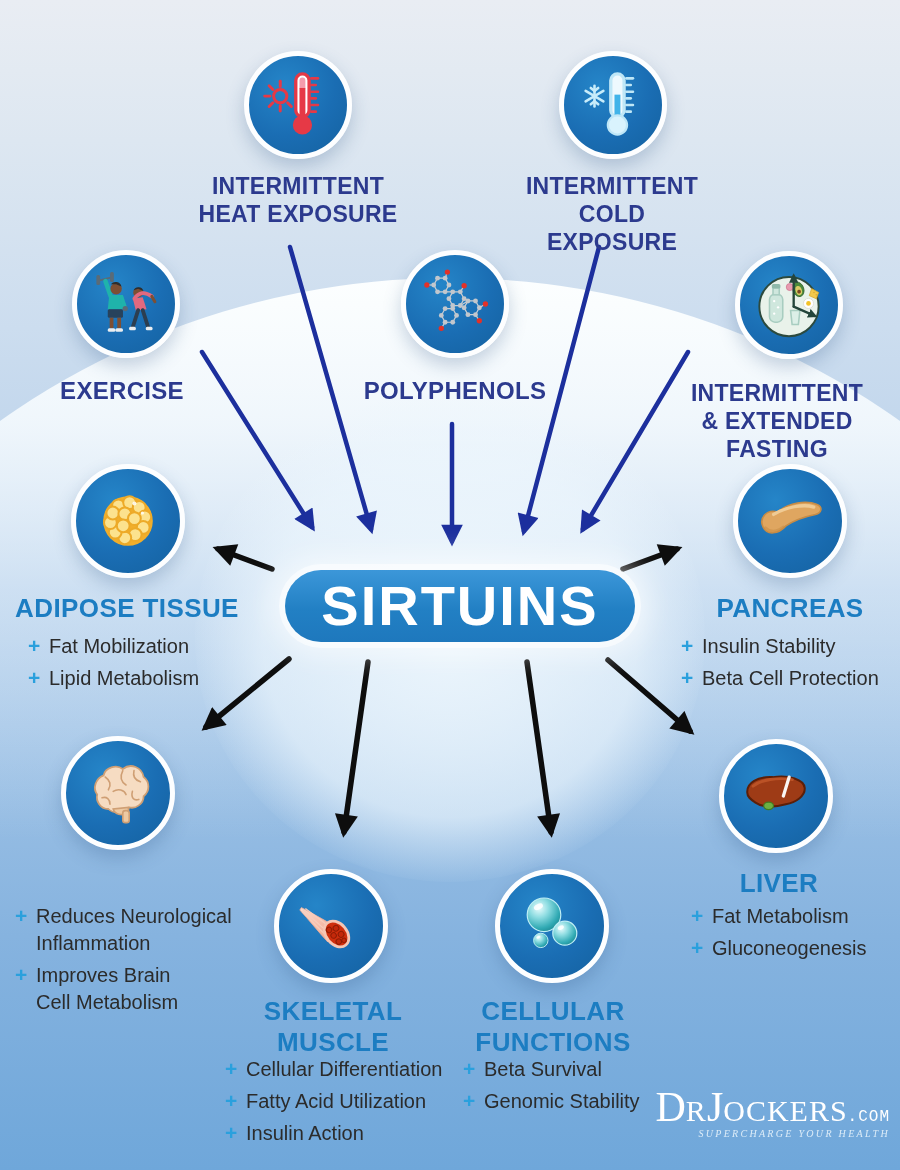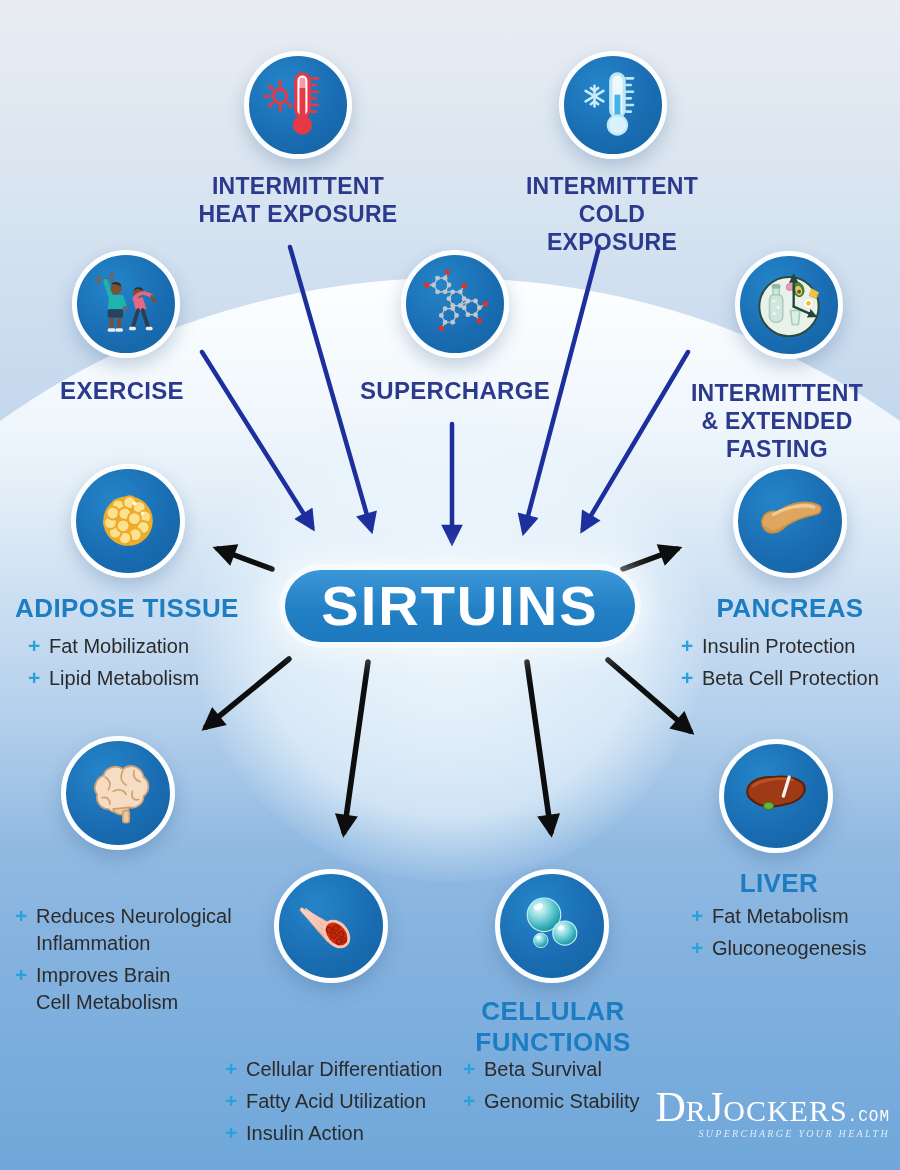--- a/index.html
+++ b/index.html
@@ -212,21 +212,21 @@
       <g fill="#e23128">
         <circle cx="13" cy="25" r="3.5"></circle>
           <circle cx="40" cy="8" r="3.5"></circle>
           <circle cx="62" cy="26" r="3.5"></circle>
         <circle cx="90" cy="50" r="3.5"></circle>
           <circle cx="82" cy="72" r="3.5"></circle>
           <circle cx="32" cy="82" r="3.5"></circle>
       </g>
     </svg>
   </div>
-  <div class="label navy" style="left:325px;top:377px;width:260px;font-size:24px;">SUPERCHARGE</div>
+  <div class="label navy" style="left:325px;top:377px;width:260px;font-size:24px;">POLYPHENOLS</div>
 
   <div class="node-circle" style="left:735px;top:251px;">
     <svg viewBox="0 0 100 100" width="78" height="78">
       <defs>
         <marker id="mFast" viewBox="0 0 10 10" refX="7" refY="5" markerWidth="4" markerHeight="4" orient="auto">
           <path d="M0,0 L10,5 L0,10 Z" fill="#24453a"></path>
         </marker>
       </defs>
       <circle cx="50" cy="52" r="38" fill="#e9f2ea" stroke="#2c4a3e" stroke-width="2.5"></circle>
       <rect x="25" y="36" width="17" height="36" rx="7" fill="#cfe7dd" stroke="#a8cdc0" stroke-width="2"></rect>
@@ -289,21 +289,21 @@
 
   <div class="node-circle organ" style="left:733px;top:464px;">
     <svg viewBox="0 0 100 100" width="82" height="82">
       <path d="M17,57 C12,46 22,35 35,39 C48,28 70,24 83,30 C90,33 89,40 81,42 C66,45 55,49 45,56 C36,66 22,68 17,57 Z" fill="#dfa660" stroke="#c78c46" stroke-width="2"></path>
       <path d="M30,42 C45,33 66,29 79,33" stroke="#f0cb94" stroke-width="4" fill="none" stroke-linecap="round"></path>
       <path d="M20,58 C26,64 34,63 42,57" stroke="#c78c46" stroke-width="3" fill="none" opacity=".55" stroke-linecap="round"></path>
     </svg>
   </div>
   <div class="label organ-name" style="left:670px;top:593px;width:240px;">PANCREAS</div>
   <ul class="benefits" style="left:681px;top:633px;width:215px;">
-    <li><span class="plus">+</span><span class="benefit-text">Insulin Protection</span></li>
+    <li><span class="plus">+</span><span class="benefit-text">Insulin Stability</span></li>
     <li><span class="plus">+</span><span class="benefit-text">Beta Cell Protection</span></li>
   </ul>
 
   <div class="node-circle organ" style="left:61px;top:736px;">
     <svg viewBox="0 0 100 100" width="80" height="80">
       <path d="M24,52 C18,44 22,32 32,28 C34,18 48,14 56,20 C66,12 80,18 82,30 C90,36 90,48 82,54 C82,64 72,70 64,68 C58,76 44,76 38,70 C28,70 22,60 24,52 Z" fill="#f6dcc2" stroke="#cf9f74" stroke-width="2.2"></path>
       <g stroke="#cf9f74" stroke-width="2" fill="none" stroke-linecap="round">
         <path d="M34,30 C40,34 42,40 38,46"></path>
         <path d="M56,22 C52,30 54,36 60,40"></path>
         <path d="M70,22 C68,30 72,34 78,36"></path>
@@ -342,20 +342,21 @@
           <circle cx="53" cy="50" r="3.4"></circle>
             <circle cx="61" cy="54" r="3.6"></circle>
             <circle cx="53" cy="59" r="3.4"></circle>
           <circle cx="61" cy="64" r="3.6"></circle>
             <circle cx="53" cy="69" r="3.4"></circle>
             <circle cx="59" cy="72" r="2.8"></circle>
         </g>
       </g>
     </svg>
   </div>
+  <div class="label organ-name" style="left:248px;top:996px;width:170px;">SKELETAL MUSCLE</div>
   <ul class="benefits" style="left:225px;top:1056px;width:240px;">
     <li><span class="plus">+</span><span class="benefit-text">Cellular Differentiation</span></li>
     <li><span class="plus">+</span><span class="benefit-text">Fatty Acid Utilization</span></li>
     <li><span class="plus">+</span><span class="benefit-text">Insulin Action</span></li>
   </ul>
 
   <div class="node-circle organ" style="left:495px;top:869px;">
     <svg viewBox="0 0 100 100" width="80" height="80">
       <defs>
         <radialGradient id="cellG" cx="35%" cy="30%" r="80%">

